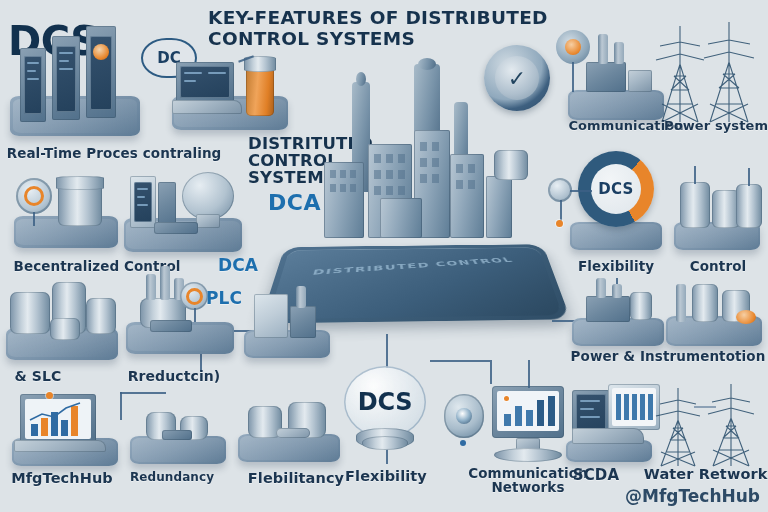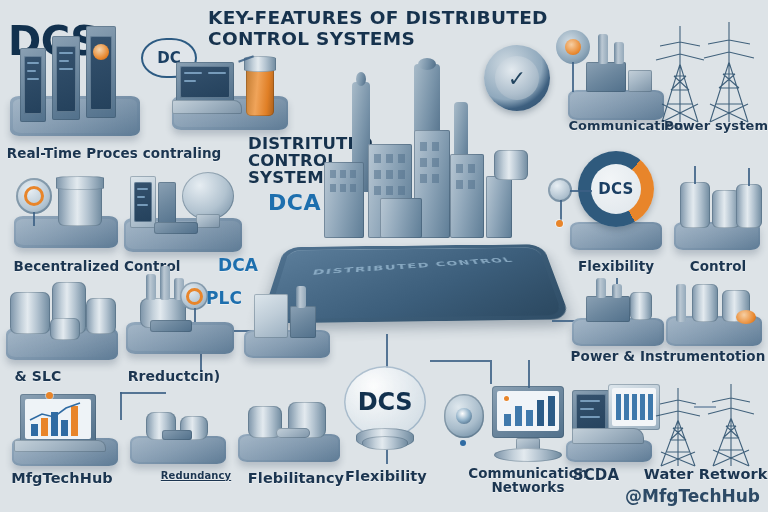--- a/index.html
+++ b/index.html
@@ -380,21 +380,21 @@
   <div class="blk" style="left:14px;top:440px;width:92px;height:12px;border-radius:2px 8px 2px 2px;"></div>
   <div class="dot" style="left:46px;top:392px;"></div>
 
   <div class="lbl" style="left:62px;top:470px;font-size:14.5px;">MfgTechHub</div>
 
   <div class="pad" style="left:130px;top:436px;width:96px;height:28px;"></div>
   <div class="cyl" style="left:146px;top:412px;width:30px;height:28px;border-radius:8px;"></div>
   <div class="cyl" style="left:180px;top:416px;width:28px;height:24px;border-radius:8px;"></div>
   <div class="blk dk" style="left:162px;top:430px;width:30px;height:10px;border-radius:3px;"></div>
 
-  <div class="lbl" style="left:196px;top:470px;font-size:10px;text-decoration:underline;">Redundancy</div>
+  <div class="lbl" style="left:172px;top:470px;font-size:12px;">Redundancy</div>
 
   <div class="pad" style="left:238px;top:434px;width:102px;height:28px;"></div>
   <div class="cyl" style="left:248px;top:406px;width:34px;height:32px;border-radius:8px;"></div>
   <div class="cyl" style="left:288px;top:402px;width:38px;height:36px;border-radius:8px;"></div>
   <div class="blk" style="left:276px;top:428px;width:34px;height:10px;border-radius:5px;"></div>
 
   <div class="lbl" style="left:296px;top:470px;font-size:14.5px;">Flebilitancy</div>
 
   <div id="dcs-bubble">DCS</div>
   <div class="cyl" style="left:356px;top:428px;width:58px;height:20px;border-radius:50%/40%;"></div>

